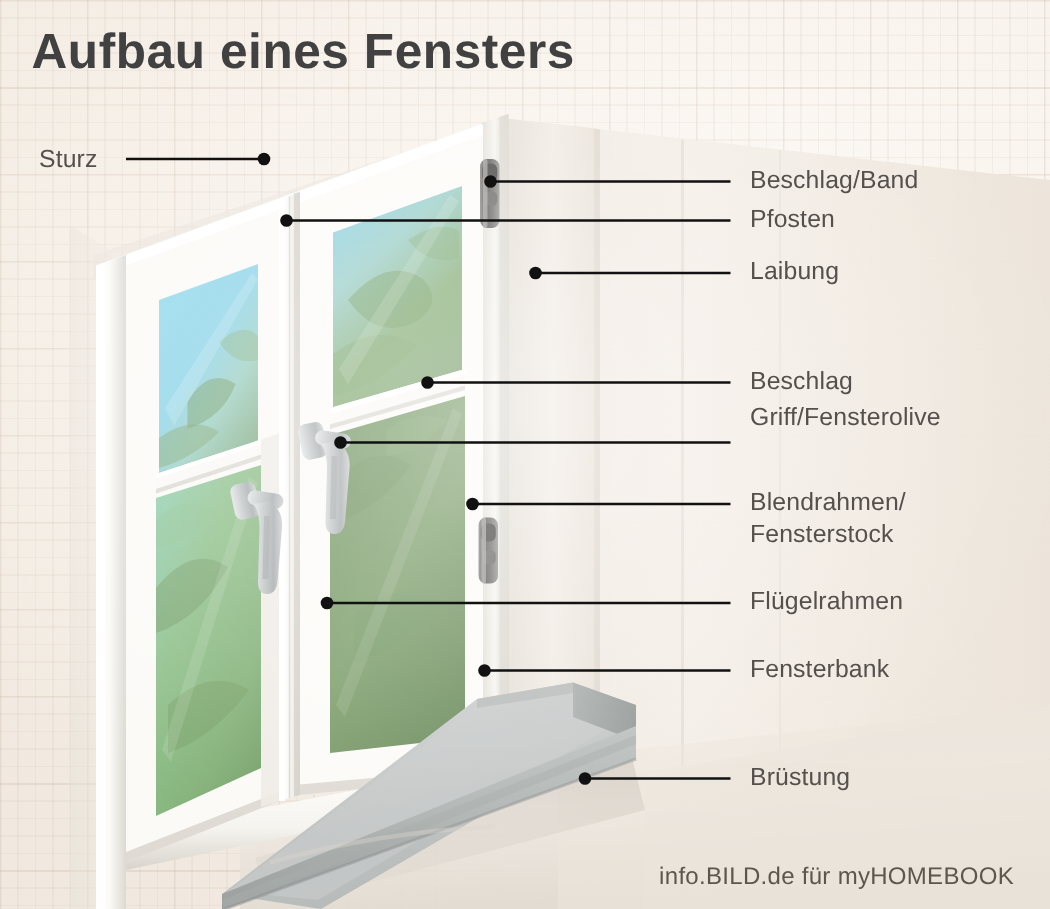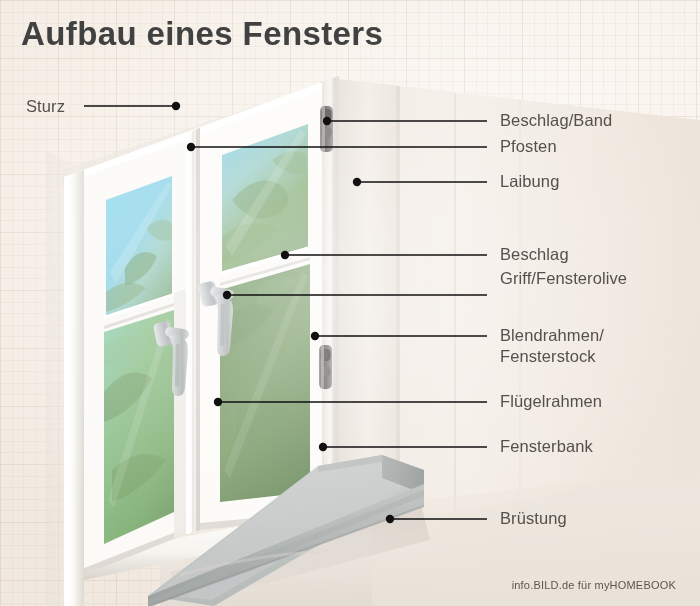--- a/index.html
+++ b/index.html
@@ -73,21 +73,21 @@
   }
   .label.right { left: 500px; }
   .label.left  { left: 26px; text-align: center; }
 
   
   .credit {
     position: absolute;
     right: 24px;
     bottom: 12px;
     text-align: center;
-    font-size: 11px;
+    font-size: 16px;
     line-height: 18px;
     color: #5d564f;
     font-family: "Liberation Sans Narrow", "Liberation Sans", sans-serif;
     letter-spacing: .2px;
   }
   .credit div { white-space: nowrap; }
 </style>
 </head>
 <body>
 

